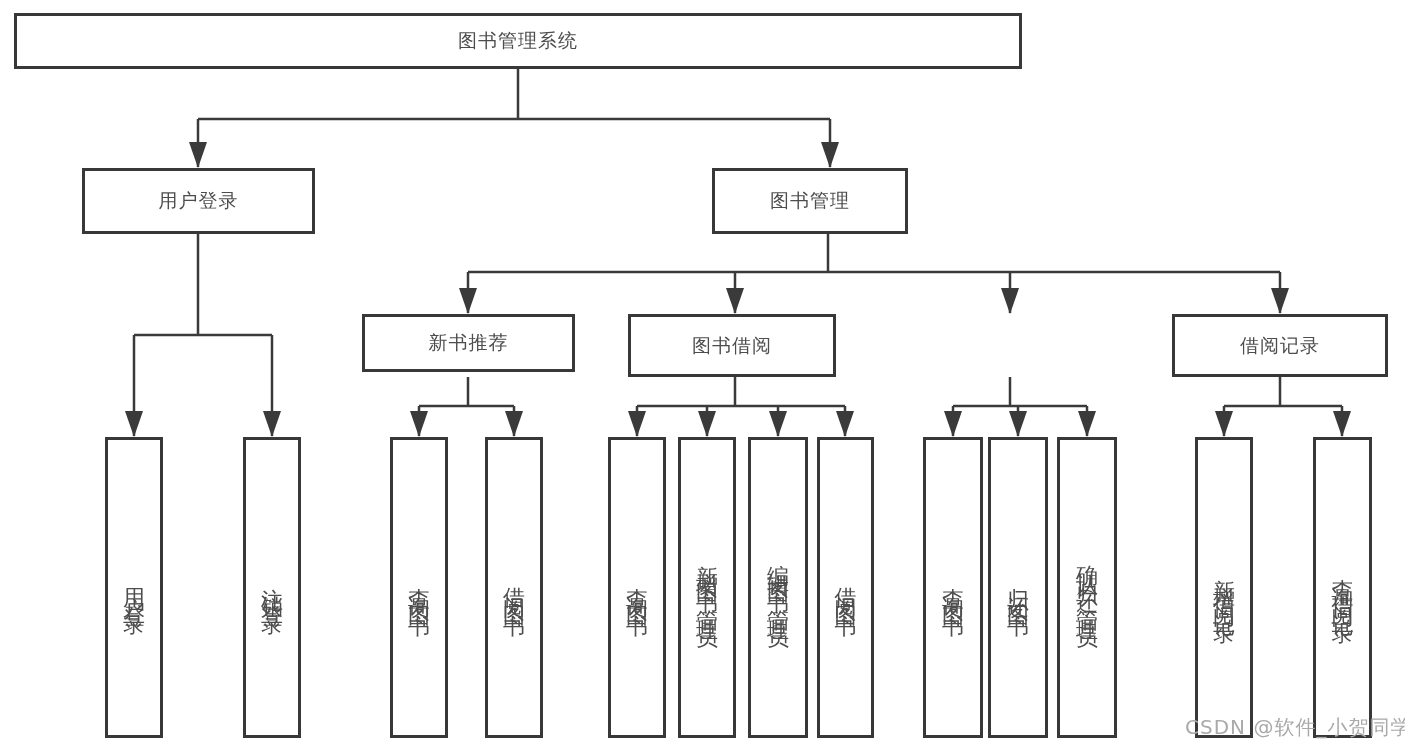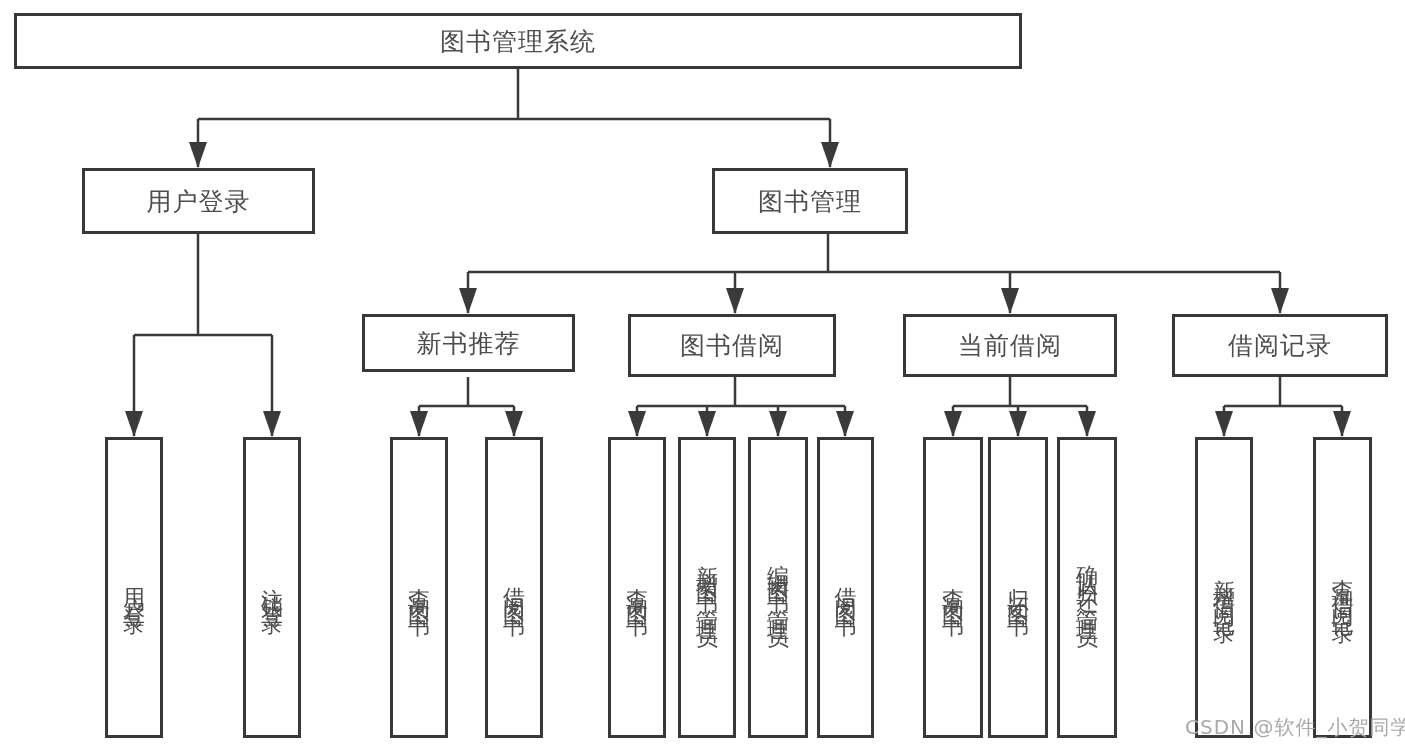--- a/index.html
+++ b/index.html
@@ -6,21 +6,21 @@
   .canvas{
     position:relative;width:1405px;height:747px;background:#fff;overflow:hidden;
     font-family:"DejaVu Sans","Liberation Sans",sans-serif;
   }
   .connectors{position:absolute;left:0;top:0;z-index:0;}
   .box{
     position:absolute;box-sizing:border-box;border:3px solid #383838;background:#fff;
     display:flex;align-items:center;justify-content:center;z-index:1;
   }
   .lbl{color:#4d4d4d;}
-  .h .lbl{font-size:25px;letter-spacing:1px;white-space:nowrap;}
+  .h .lbl{font-size:19px;letter-spacing:1px;white-space:nowrap;}
   .v .lbl{
     writing-mode:vertical-lr;text-orientation:mixed;
     font-size:22px;letter-spacing:9px;line-height:1;white-space:nowrap;
   }
   .watermark{
     position:absolute;left:1185px;top:714px;z-index:2;
     font-size:20px;letter-spacing:1px;color:#a9a9a9;white-space:nowrap;
   }
 </style>
 </head>
@@ -76,23 +76,20 @@
   <div class="box h" style="left:712px;top:168px;width:196px;height:66px">
     <span class="lbl">图书管理</span>
   </div>
 
   <div class="box h" style="left:362px;top:314px;width:213px;height:58px">
     <span class="lbl">新书推荐</span>
   </div>
   <div class="box h" style="left:628px;top:314px;width:208px;height:63px">
     <span class="lbl">图书借阅</span>
   </div>
-  <div class="box h" style="left:903px;top:314px;width:214px;height:63px">
-    <span class="lbl">当前借阅</span>
-  </div>
   <div class="box h" style="left:1172px;top:314px;width:216px;height:63px">
     <span class="lbl">借阅记录</span>
   </div>
 
   <div class="box v" style="left:105px;top:437px;width:58px;height:301px">
     <span class="lbl">用户登录</span>
   </div>
   <div class="box v" style="left:243px;top:437px;width:58px;height:301px">
     <span class="lbl">注销登录</span>
   </div>

